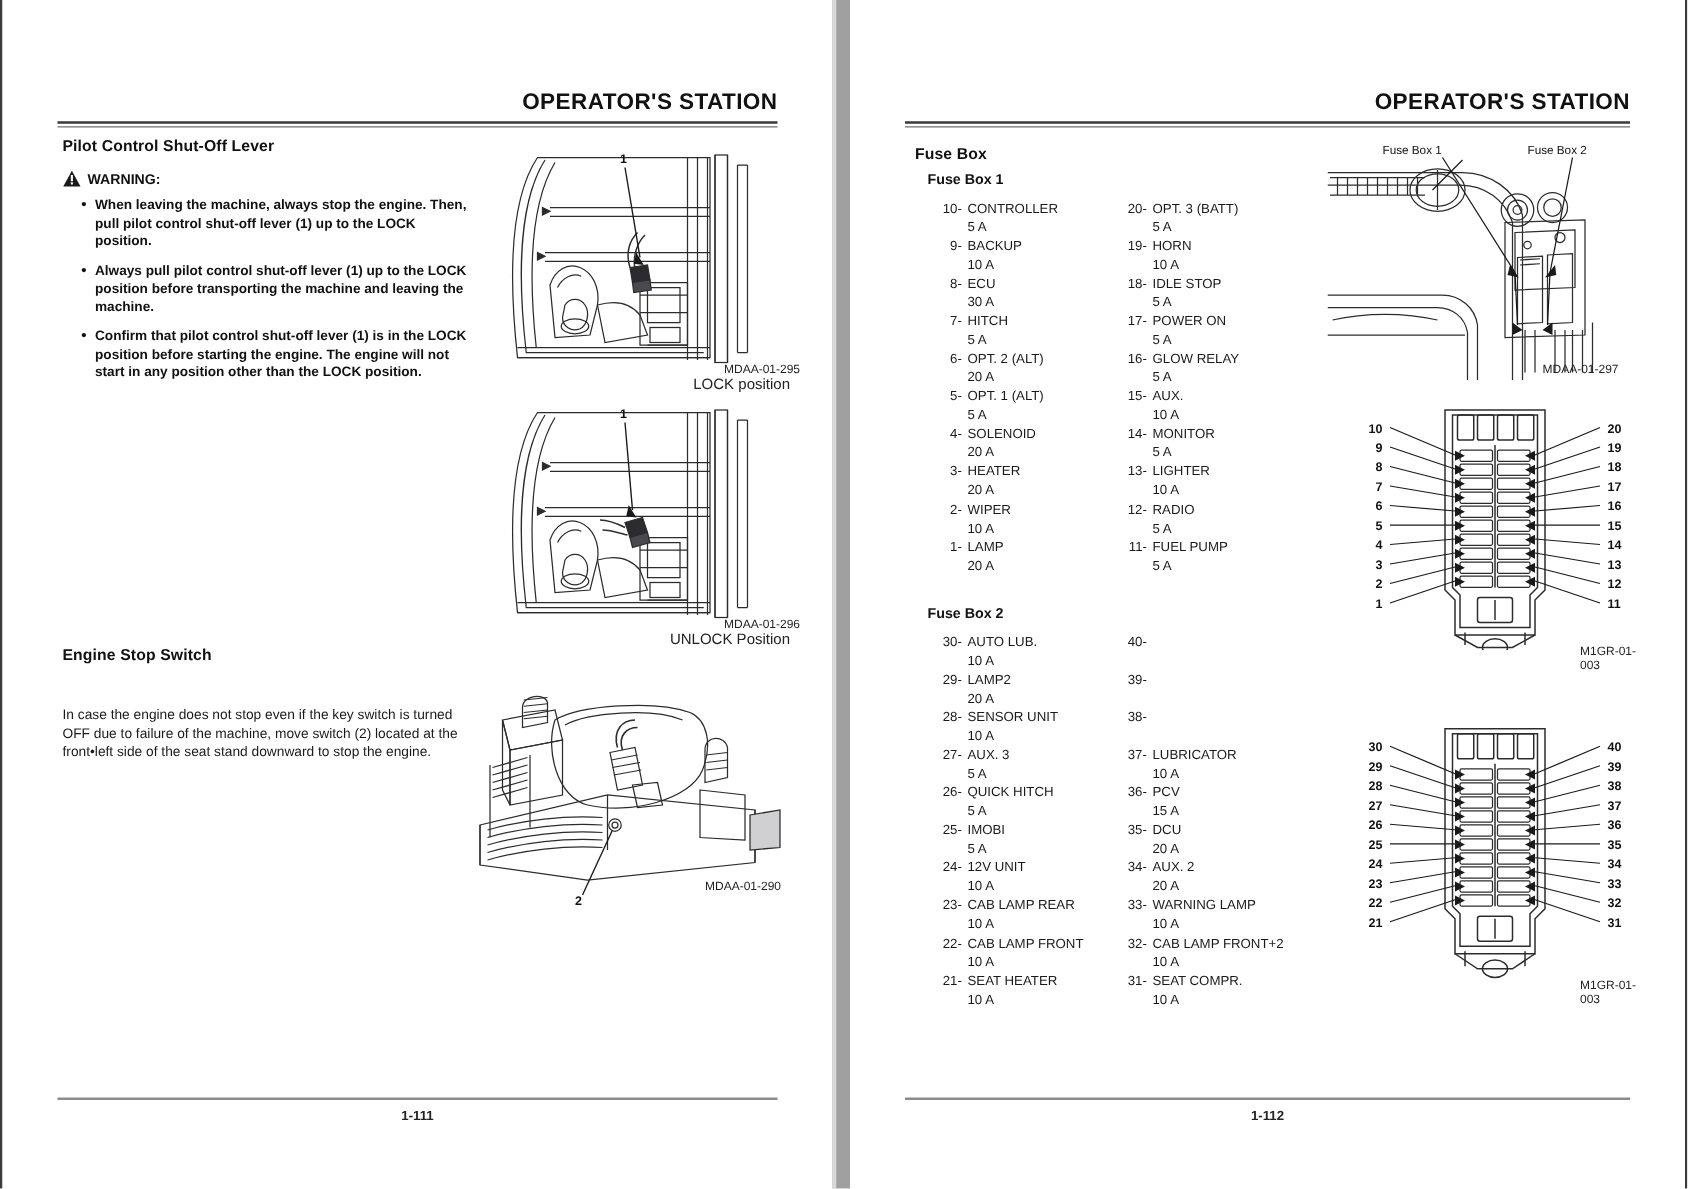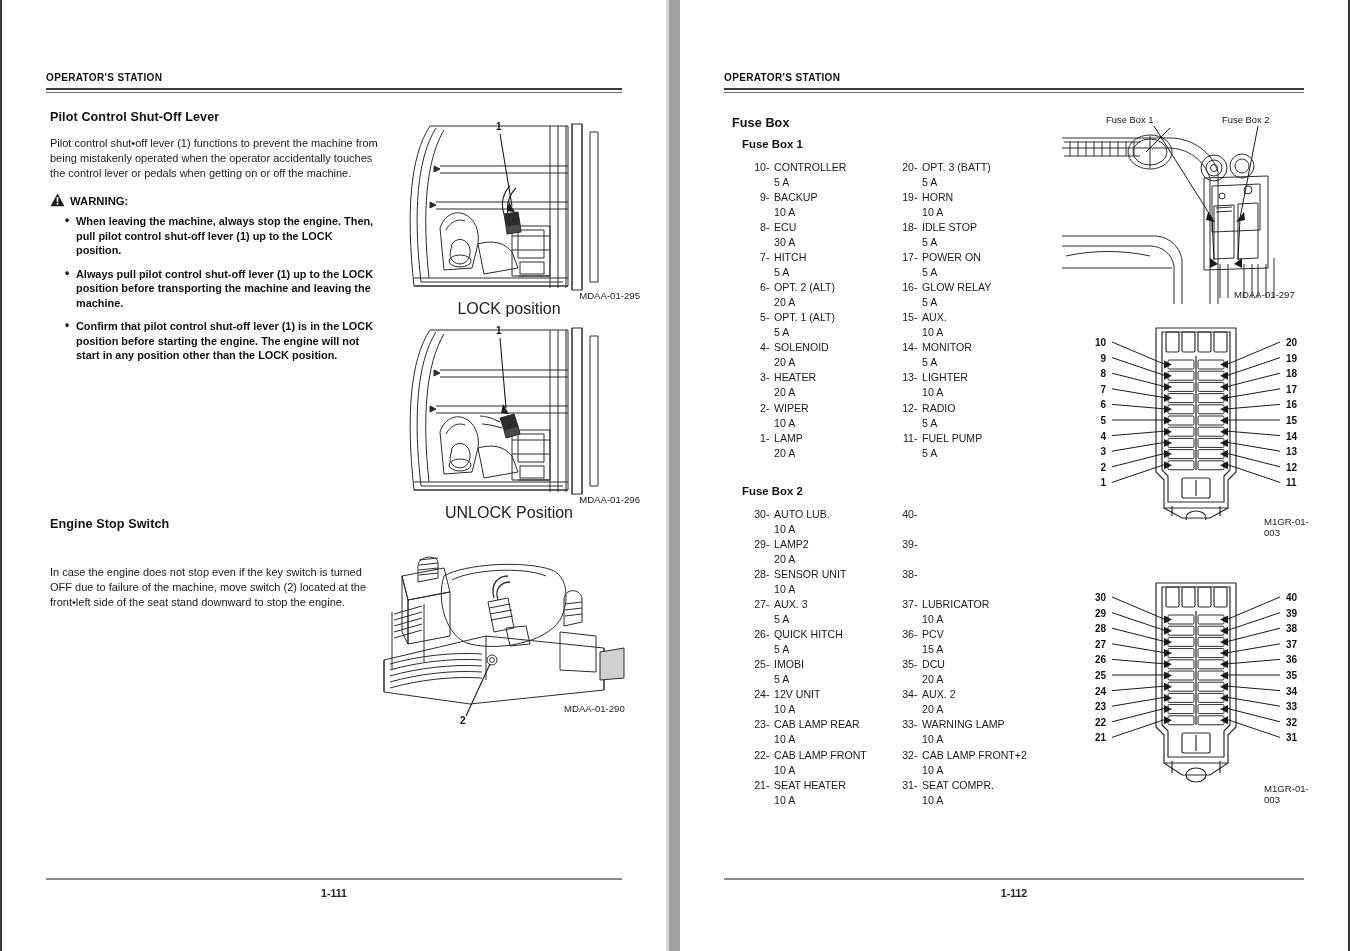--- a/index.html
+++ b/index.html
@@ -19,21 +19,21 @@
   .gutter { position:absolute; left:666px; top:0; width:14px; height:951px; background:#a0a0a0; }
   .gutter .g2 { position:absolute; left:0; top:0; width:3px; height:100%; background:#d8d8d8; }
 
   .sheet { position:absolute; top:0; height:951px; background:#fff; }
   .sheet.left  { left:2px;   width:664px; }
   .sheet.right { left:680px; width:668px; }
 
   
   .page-head { position:absolute; left:44px; right:44px; top:72px; }
   .page-head .title {
-    text-align:left; font-size:10px; font-weight:bold;
+    text-align:right; font-size:18px; font-weight:bold;
     letter-spacing:.35px; color:#111; line-height:1.1;
   }
   .rule-double { margin-top:5px; border-top:2.6px solid #3a3a3e; }
   .rule-double .thin { margin-top:2px; border-top:1px solid #6e6e72; }
 
   
   .h2 { font-size:12.6px; font-weight:bold; color:#111; letter-spacing:.1px; }
   .h3 { font-size:11.4px; font-weight:bold; color:#111; }
 
   .body-text {
@@ -50,21 +50,21 @@
     line-height:1.33; margin-bottom:9px; padding-left:9px;
   }
   ul.warn-list li:before {
     content:"\2022"; position:absolute; left:-2px; top:-1px; font-size:12px;
   }
 
   
   .fig { position:absolute; }
   .fig svg { display:block; }
   .fig-cap {
-    font-size:16px; color:#222; text-align:center;
+    font-size:12px; color:#222; text-align:right;
   }
   .fig-code { font-size:9.6px; color:#222; }
 
   
   .fuse-block { position:absolute; }
   .fuse-cols { display:flex; }
   .fuse-col { width:148px; }
   .fuse-item { margin-bottom:0px; }
   .fuse-line1 { display:flex; font-size:10.6px; color:#1a1a1a; line-height:1.42; }
   .fuse-no { width:24px; text-align:right; flex:0 0 24px; }
@@ -93,21 +93,20 @@
 
     <div class="page-head">
       <div class="title">OPERATOR'S STATION</div>
       <div class="rule-double">
           <div class="thin"></div>
         </div>
     </div>
 
     <div style="position:absolute;left:48px;top:110px;width:330px;">
       <div class="h2">Pilot Control Shut-Off Lever</div>
-      <div class="body-text" style="margin-top:12px;">Pilot control shut•off lever (1) functions to prevent the machine from being mistakenly operated when the operator accidentally touches the control lever or pedals when getting on or off the machine.</div>
 
       <div class="warn-row">
         <svg class="warn-tri" viewBox="0 0 16 15">
           <path d="M8 0.6 L15.4 14.2 L0.6 14.2 Z" fill="#1a1a1a"></path>
           <rect x="7.1" y="4.3" width="1.8" height="5.4" fill="#fff"></rect>
           <rect x="7.1" y="10.6" width="1.8" height="1.8" fill="#fff"></rect>
         </svg>
         <span class="warn-label">WARNING:</span>
       </div>
 

